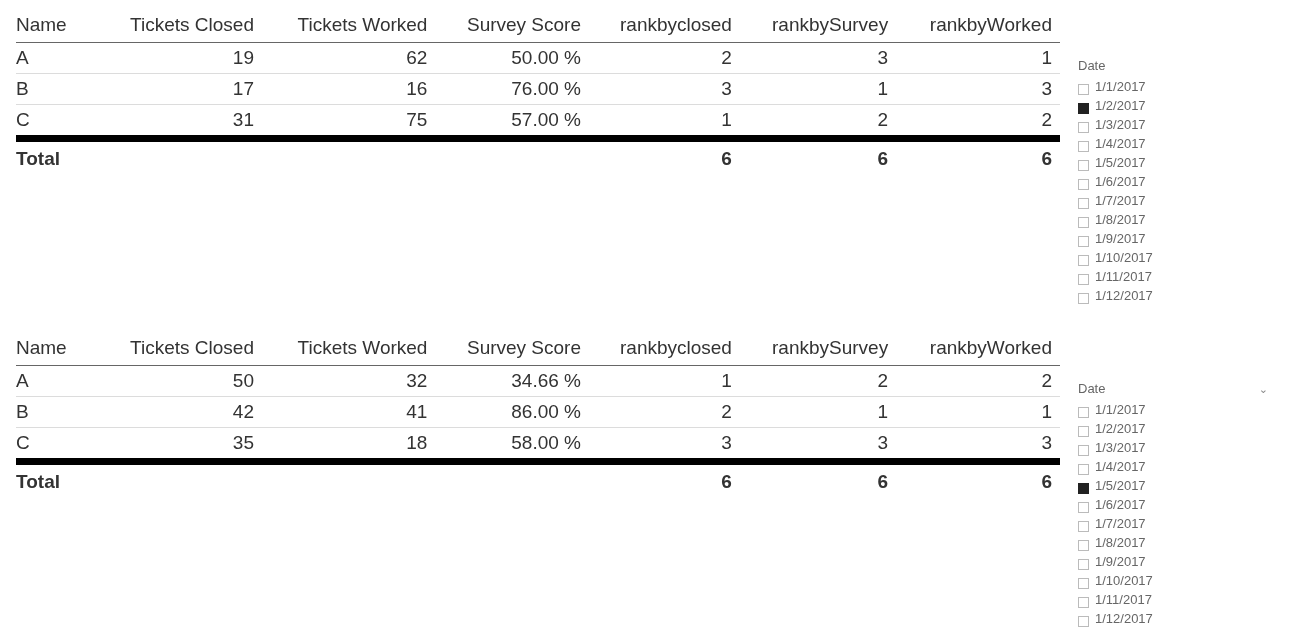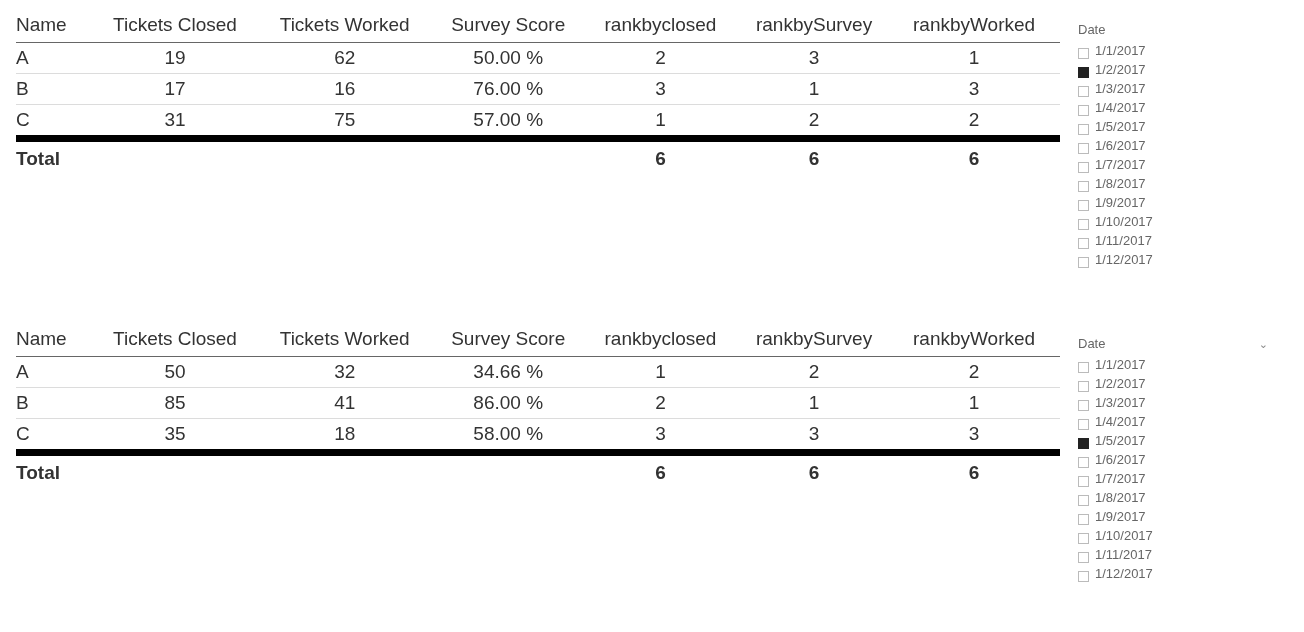--- a/index.html
+++ b/index.html
@@ -47,32 +47,33 @@
     padding: 4px 8px 4px 0;
     border-bottom: 1px solid #dcdcdc;
     white-space: nowrap;
   }
   tfoot td {
     padding: 6px 8px 6px 0;
     border-top: 7px solid #000000;
     font-weight: 700;
   }
   .col-name { width: 80px; }
-  .num { text-align: center; }
+  .num { text-align: right; }
   .slicer-area {
     flex: 0 0 200px;
     padding: 20px 0 0 0;
     font-size: 13px;
     color: #666;
   }
   .slicer-header {
     display: flex;
     align-items: flex-end;
     justify-content: space-between;
     padding: 2px 8px 4px 2px;
+    margin-top: 36px;
   }
   .slicer-title {
     color: #666;
   }
   .chevron {
     color: #888;
     font-size: 11px;
   }
   .slicer-list { }
   .slicer-item {
@@ -240,21 +241,21 @@
             <td>A</td>
             <td class="num">50</td>
             <td class="num">32</td>
             <td class="num">34.66 %</td>
             <td class="num">1</td>
             <td class="num">2</td>
             <td class="num">2</td>
           </tr>
           <tr>
             <td>B</td>
-            <td class="num">85</td>
+            <td class="num">42</td>
             <td class="num">41</td>
             <td class="num">86.00 %</td>
             <td class="num">2</td>
             <td class="num">1</td>
             <td class="num">1</td>
           </tr>
           <tr>
             <td>C</td>
             <td class="num">35</td>
             <td class="num">18</td>

